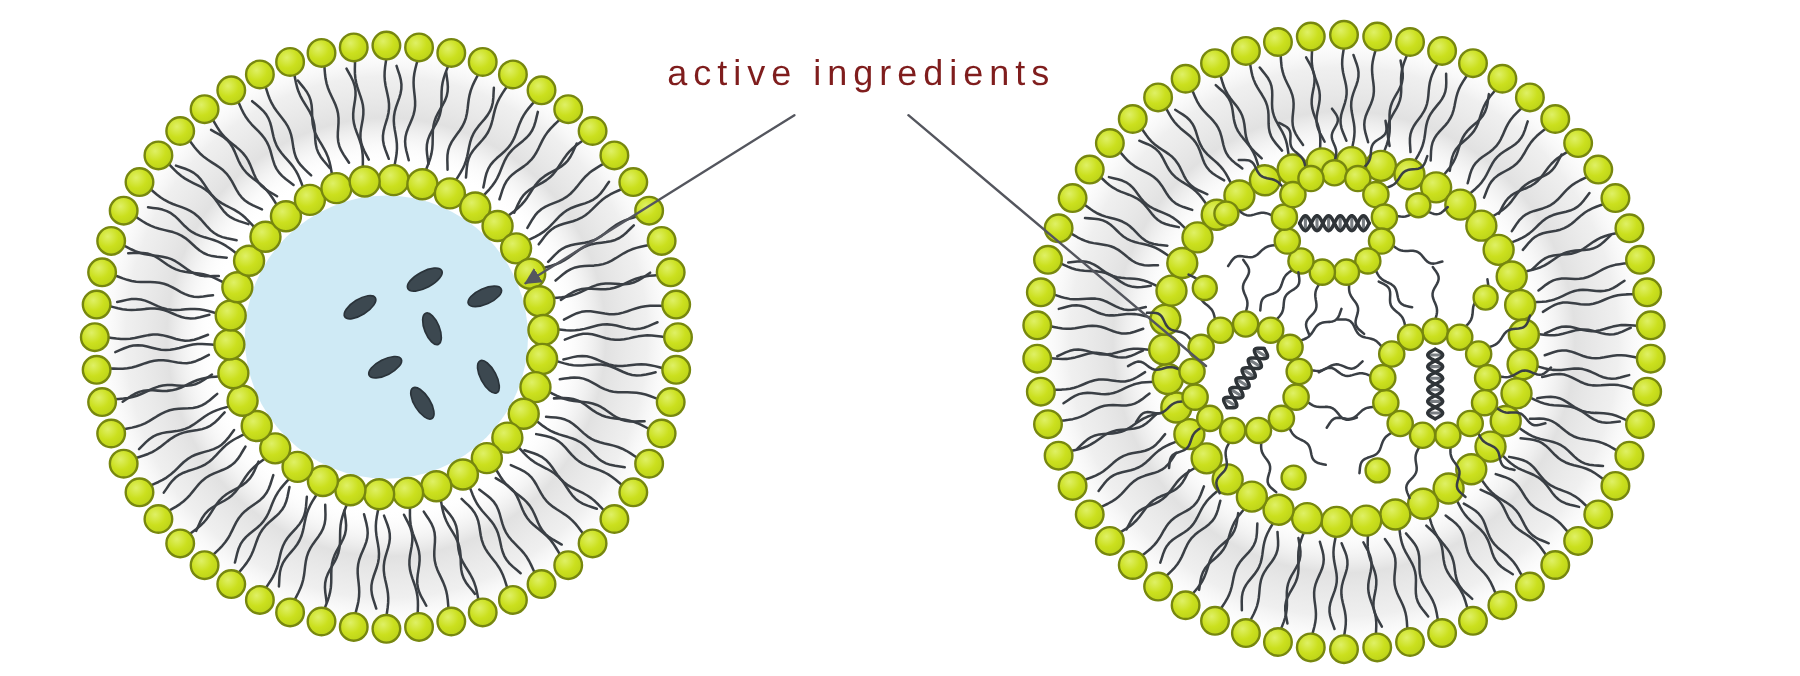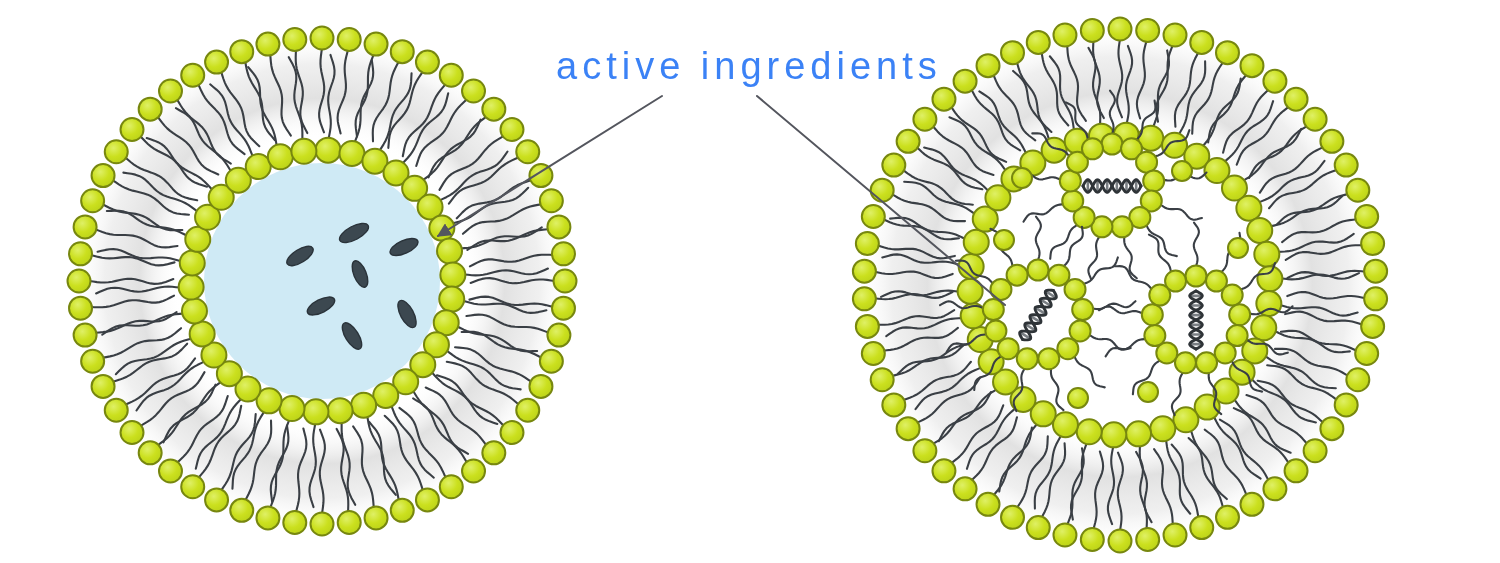--- a/index.html
+++ b/index.html
@@ -24,24 +24,24 @@
     left: 0;
     top: 0;
     width: 1500px;
     height: 563px;
   }
   .caption-label {
     position: absolute;
     left: 556px;
     top: 47px;
     font-family: "Liberation Sans", sans-serif;
-    font-size: 38px;
+    font-size: 30px;
     font-weight: 400;
     letter-spacing: 5.0px;
-    color: #3b82f6;
+    color: #7f1d1d;
     white-space: nowrap;
     line-height: 1;
   }
 </style>
 </head>
 <body>
 
 <div id="stage">
 
   <svg id="scene" viewBox="0 0 1500 563" xmlns="http://www.w3.org/2000/svg">

